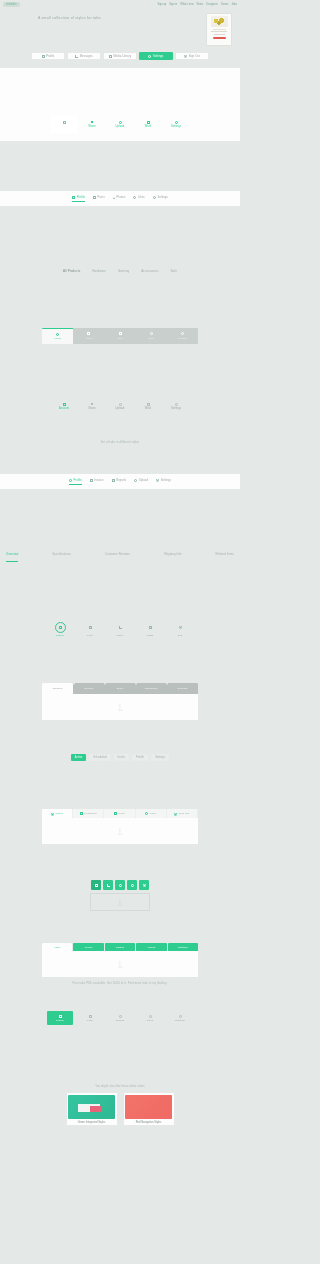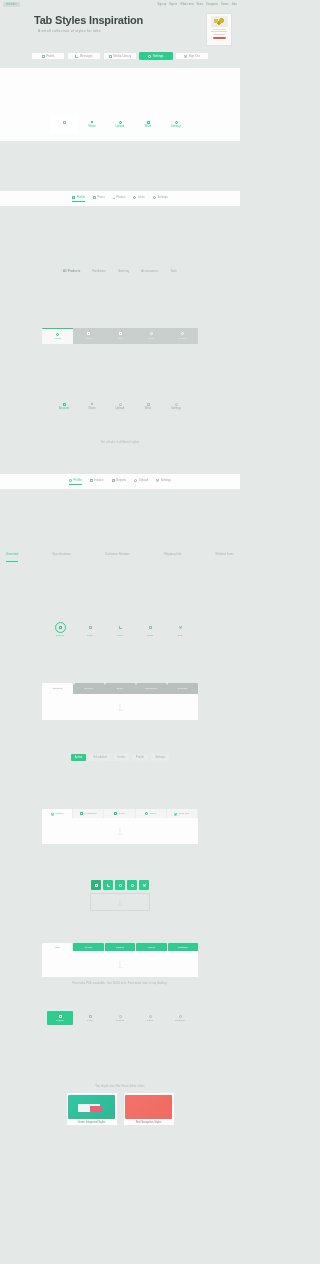--- a/index.html
+++ b/index.html
@@ -287,21 +287,20 @@
       <span class="topbar-link">Sign in</span>
       <span class="topbar-link">What's new</span>
       <span class="topbar-link">Shots</span>
       <span class="topbar-link">Designers</span>
       <span class="topbar-link">Teams</span>
       <span class="topbar-link">Jobs</span>
     </div>
   </div>
 
   <div class="hero">
-    <div class="hero-title">Tab Styles Inspiration</div>
     <div class="hero-sub">A small collection of styles for tabs</div>
 
     <div class="hero-card">
       <div class="hero-card-art"></div>
       <div class="hero-card-line t"></div>
       <div class="hero-card-line"></div>
       <div class="hero-card-line s"></div>
       <div class="hero-card-btn"></div>
     </div>
   </div>

